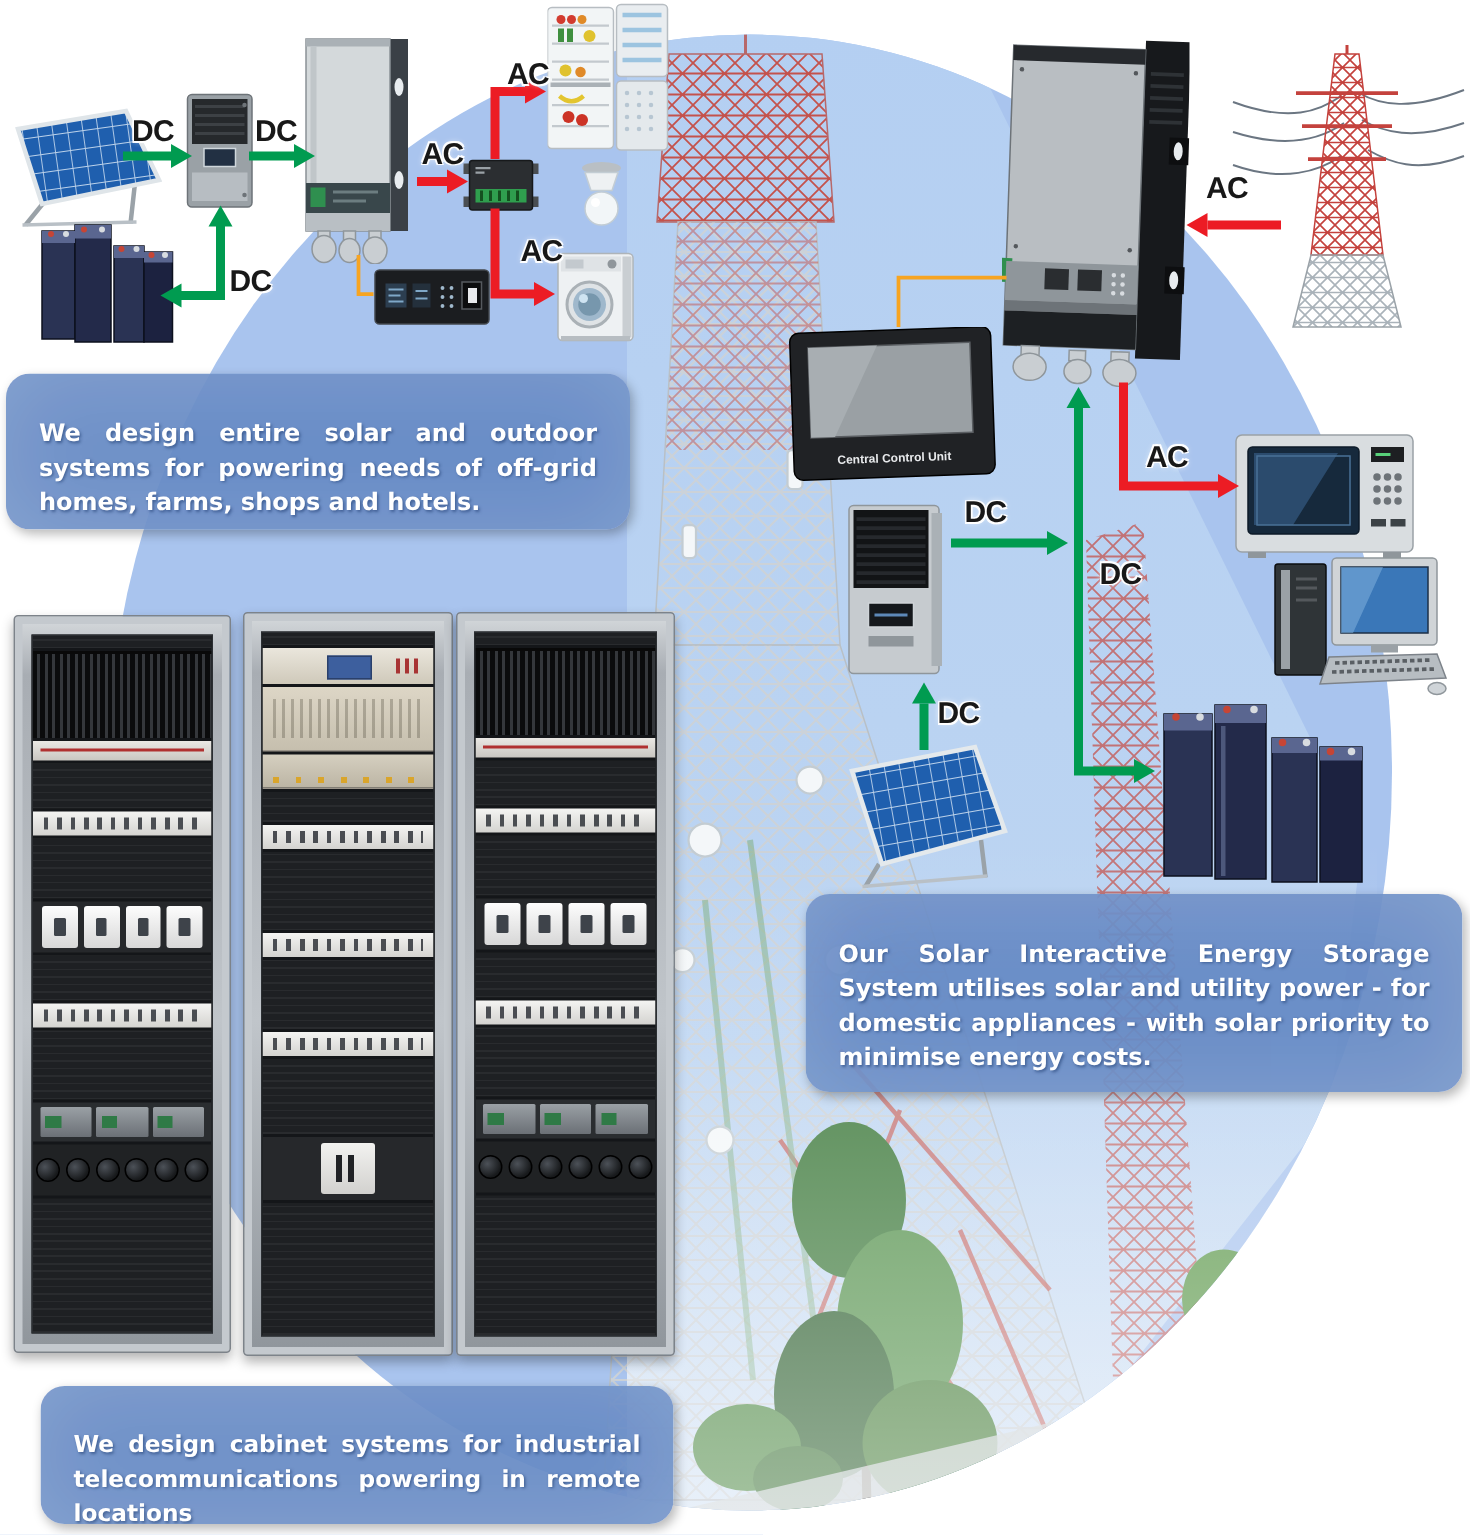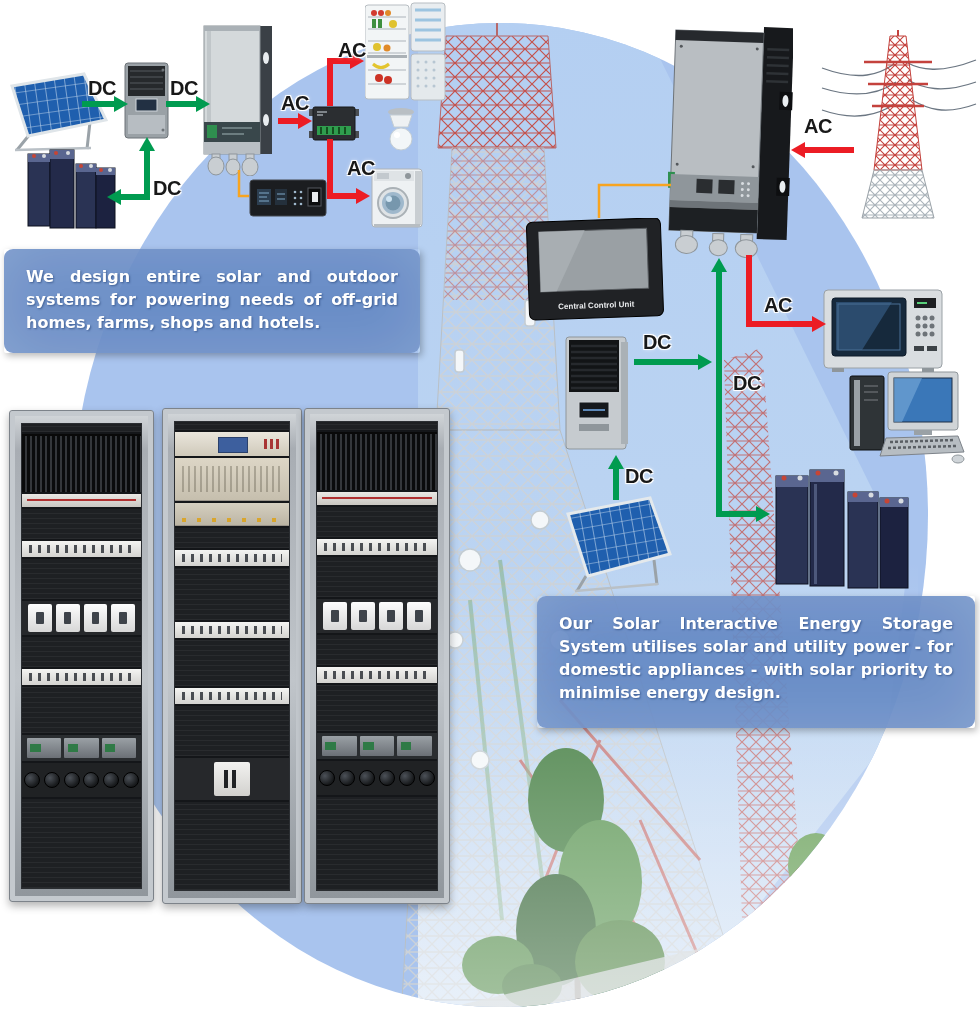--- a/index.html
+++ b/index.html
@@ -16,23 +16,23 @@
   .lay{position:absolute;left:0;top:0;z-index:2;pointer-events:none;}
   .dev{position:absolute;z-index:4;}
   #arrow-layer{z-index:6;}
   
   .flabel{position:absolute;z-index:7;font:bold 20px/1 "Liberation Sans",sans-serif;
           color:var(--label_text);letter-spacing:-0.5px;
           text-shadow:-1px -1px 0 rgba(255,255,255,.95),1px -1px 0 rgba(255,255,255,.95),
                       -1px 1px 0 rgba(255,255,255,.95),1px 1px 0 rgba(255,255,255,.95),
                       0 0 4px rgba(255,255,255,.9);text-align:right;}
   
-  .caption{position:absolute;z-index:9;border-radius:2px;color:var(--caption_text);
+  .caption{position:absolute;z-index:9;border-radius:16px;color:var(--caption_text);
            font:bold 16px/23px "DejaVu Sans",sans-serif;text-align:justify;
-           padding:16px 22px;box-sizing:border-box;overflow:hidden;
+           padding:28px 22px;box-sizing:border-box;overflow:hidden;
            text-shadow:1px 1px 2px rgba(25,55,105,.55);
            box-shadow:2px 3px 7px rgba(0,0,0,.28);}
   .caption::before{content:"";position:absolute;inset:0;background:var(--caption_bg);
            opacity:.93;z-index:-1;border-radius:9px;
            box-shadow:inset 0 0 60px rgba(255,255,255,.18);}
   
   .cab{position:absolute;z-index:5;box-sizing:border-box;border:1px solid #7d838a;border-radius:3px;
        background:linear-gradient(180deg,#d6dadd,#a8adb3 8%,#c0c5ca 55%,#8f959b);
        box-shadow:inset 0 0 0 5px #c4c9ce,0 4px 8px rgba(0,0,0,.3);padding:12px 11px;}
   .rackin{position:relative;width:100%;height:100%;background:#141619;border:1px solid #2b2e32;
@@ -583,15 +583,16 @@
   <div class="flabel" style="left:281px;top:93px">AC</div>
   <div class="flabel" style="left:338px;top:40px">AC</div>
   <div class="flabel" style="left:347px;top:158px">AC</div>
   <div class="flabel" style="left:804px;top:116px">AC</div>
   <div class="flabel" style="left:764px;top:295px">AC</div>
   <div class="flabel" style="left:733px;top:373px">DC</div>
   <div class="flabel" style="left:643px;top:332px">DC</div>
   <div class="flabel" style="left:625px;top:466px">DC</div>
 
   <div class="caption" style="left:4px;top:249px;width:416px;height:104px">We design entire solar and outdoor systems for powering needs of off-grid homes, farms, shops and hotels.</div>
-  <div class="caption" style="left:537px;top:596px;width:438px;height:132px">Our Solar Interactive Energy Storage System utilises solar and utility power - for domestic appliances - with solar priority to minimise energy design.</div>
+  <div class="caption" style="left:537px;top:596px;width:438px;height:132px">Our Solar Interactive Energy Storage System utilises solar and utility power - for domestic appliances - with solar priority to minimise energy costs.</div>
+  <div class="caption" style="left:27px;top:924px;width:422px;height:92px;font-size:15.5px">We design cabinet systems for industrial telecommunications powering in remote locations</div>
 
 </div>
 
 </body></html>

